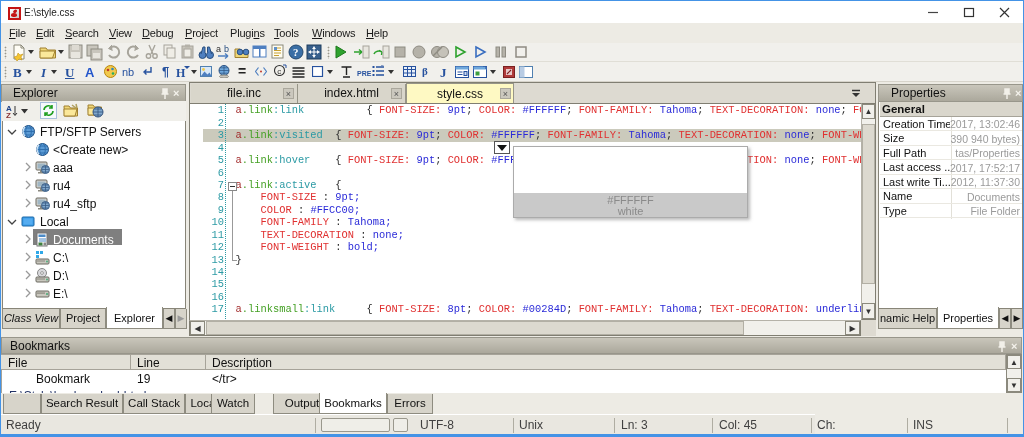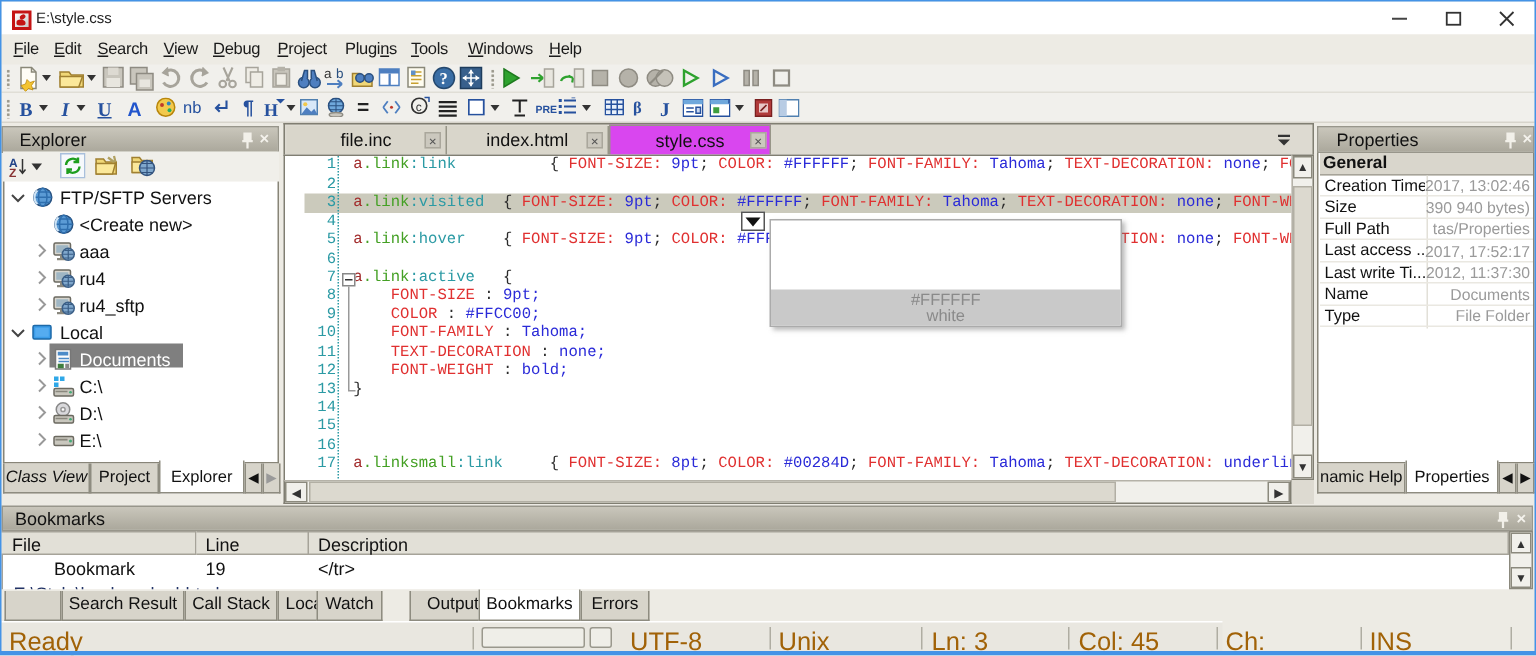--- a/index.html
+++ b/index.html
@@ -35,21 +35,21 @@
   .trow .txt { position:absolute; top:2px; }
   .ticon { position:absolute; top:1px; width:15px; height:15px; }
   
   .btab { position:absolute; font-size:11px; color:#111; background:#D7D4CA; border:1px solid #8E8C80; border-top:none; text-align:center; overflow:hidden; white-space:nowrap;}
   .btab.active { background:#fff; }
   .barrow { font-size:9px; }
   
   #editor { position:absolute; left:189px; top:82px; width:687px; height:254px; background:#DDDAD1; }
   #tabstrip { position:absolute; left:0; top:0; width:687px; height:21px; background:#DDDAD1; border:1px solid #807E72; border-bottom:none; }
   .etab { position:absolute; top:1px; height:20px; background:#D9D6CB; border-right:1px solid #979588; font-size:12px; color:#111; text-align:center; }
-  .etab.active { background:#d946ef; top:0px; height:30px; border:1px solid #979588; border-bottom:none;}
+  .etab.active { background:#fef9c3; top:0px; height:30px; border:1px solid #979588; border-bottom:none;}
   .ex { position:absolute; top:4px; width:11px; height:11px; background:#CBC8BE; color:#555; font-size:9px; line-height:10px; text-align:center; border:1px solid #AAA79C; }
   #code { position:absolute; left:0px; top:21px; width:672px; height:217px; background:#fff; border-left:1px solid #807E72; border-top:1px solid #807E72; overflow:hidden; }
   #vscroll { position:absolute; left:672px; top:21px; width:15px; height:217px; background:#F1F0EB; border:1px solid #807E72; border-left:1px solid #B5B2A8;}
   #hscroll { position:absolute; left:0px; top:238px; width:672px; height:16px; background:#F1F0EB; border:1px solid #807E72; border-top:1px solid #B5B2A8; }
   .sbtn { position:absolute; background:#F1F0EB; border:1px solid #8B897D; color:#333; text-align:center; }
   #code pre, #code .lnum { font-family:"Liberation Mono", monospace; font-size:10.4px; line-height:12.44px; }
   .cline { position:absolute; left:0; width:800px; height:12.44px; }
   .lnum { position:absolute; left:0; width:34px; text-align:right; color:#2B9AA4; }
   pre.ctext { position:absolute; left:45.5px; top:0; }
   .p { color:#E03030; }
@@ -62,21 +62,21 @@
   #props { position:absolute; left:878px; top:82px; width:145px; height:254px; background:#EDEBE4; }
   .prow { position:absolute; left:1px; width:143px; height:14.5px; font-size:11px; border-bottom:1px solid #EAE8E1;}
   .prow .lab { position:absolute; left:3px; top:1px; color:#111; white-space:nowrap; max-width:67px; overflow:hidden;}
   .prow .val { position:absolute; right:3px; top:1.5px; color:#9A9A9A; white-space:nowrap; font-size:10.5px;}
   
   #bookmarks { position:absolute; left:1px; top:336px; width:1022px; height:57px; background:#EDEBE4; }
   .bmhdr { position:absolute; background:#E2E0D7; border:1px solid #A6A399; border-left:none; font-size:12px; color:#111; }
   
   #bottabs { position:absolute; left:1px; top:393px; width:1022px; height:21px; background:#EDEBE4; }
   
-  #status { position:absolute; left:1px; top:414px; width:814px; height:20px; background:#E9E7E0; border-top:1px solid #fff; font-size:17px; color:#a16207; }
+  #status { position:absolute; left:1px; top:414px; width:814px; height:20px; background:#E9E7E0; border-top:1px solid #fff; font-size:12px; color:#404040; }
   .ssep { position:absolute; top:3px; width:1px; height:15px; background:#AFADA2; }
 </style>
 </head>
 <body>
 <div id="titlebar">
   <div id="appicon">
       <b></b>
       <i></i>
     </div>
   <div id="title">E:\style.css</div>

